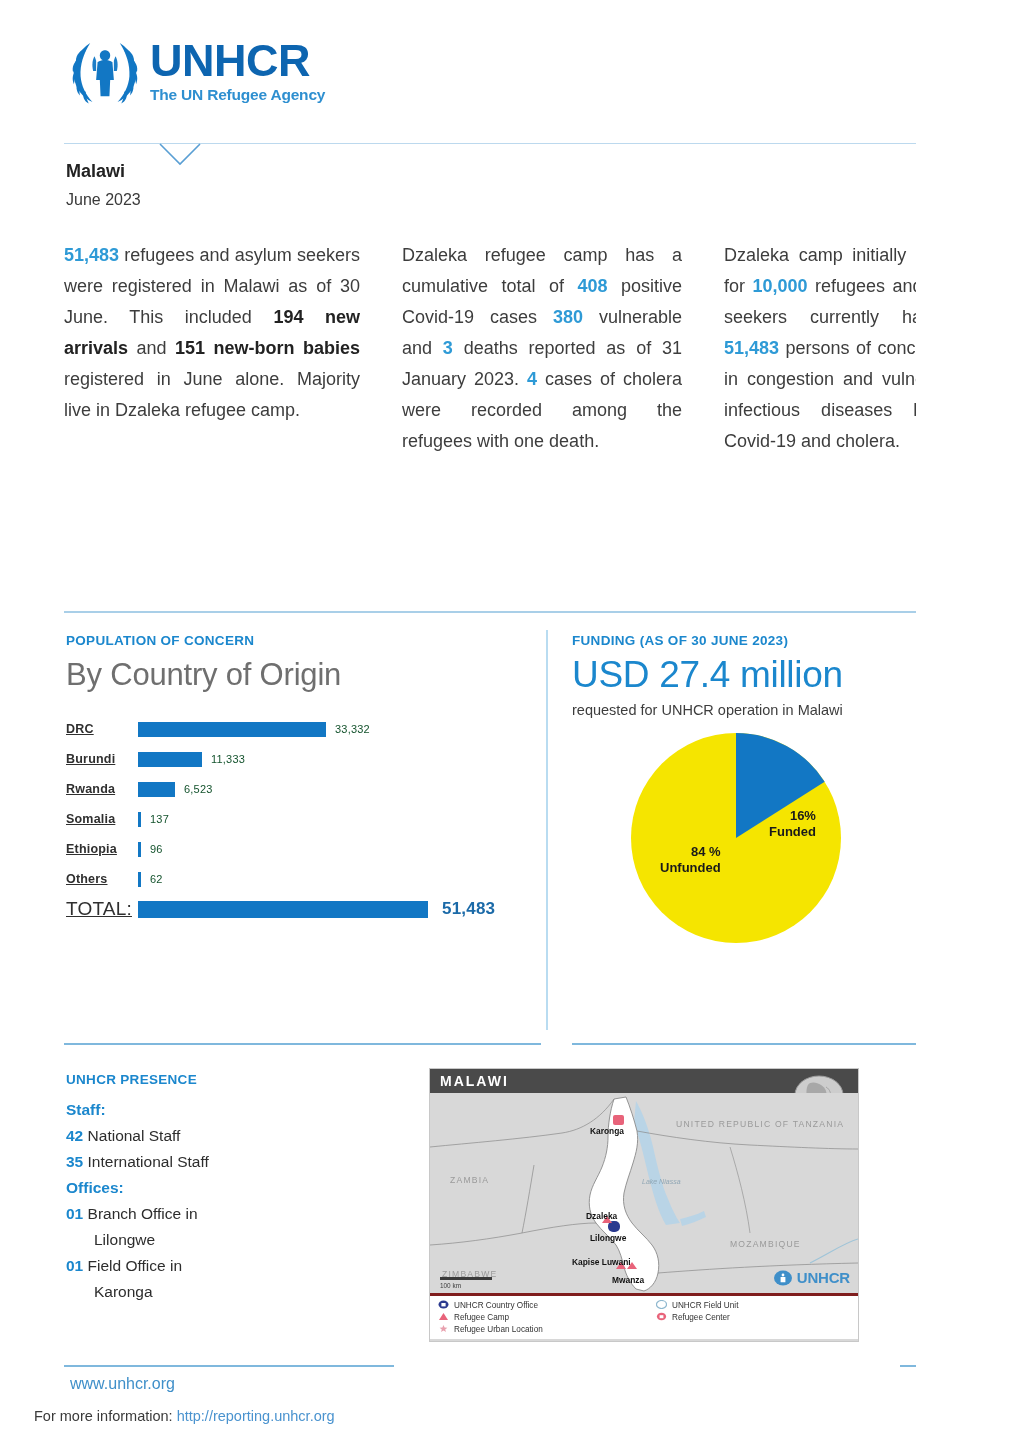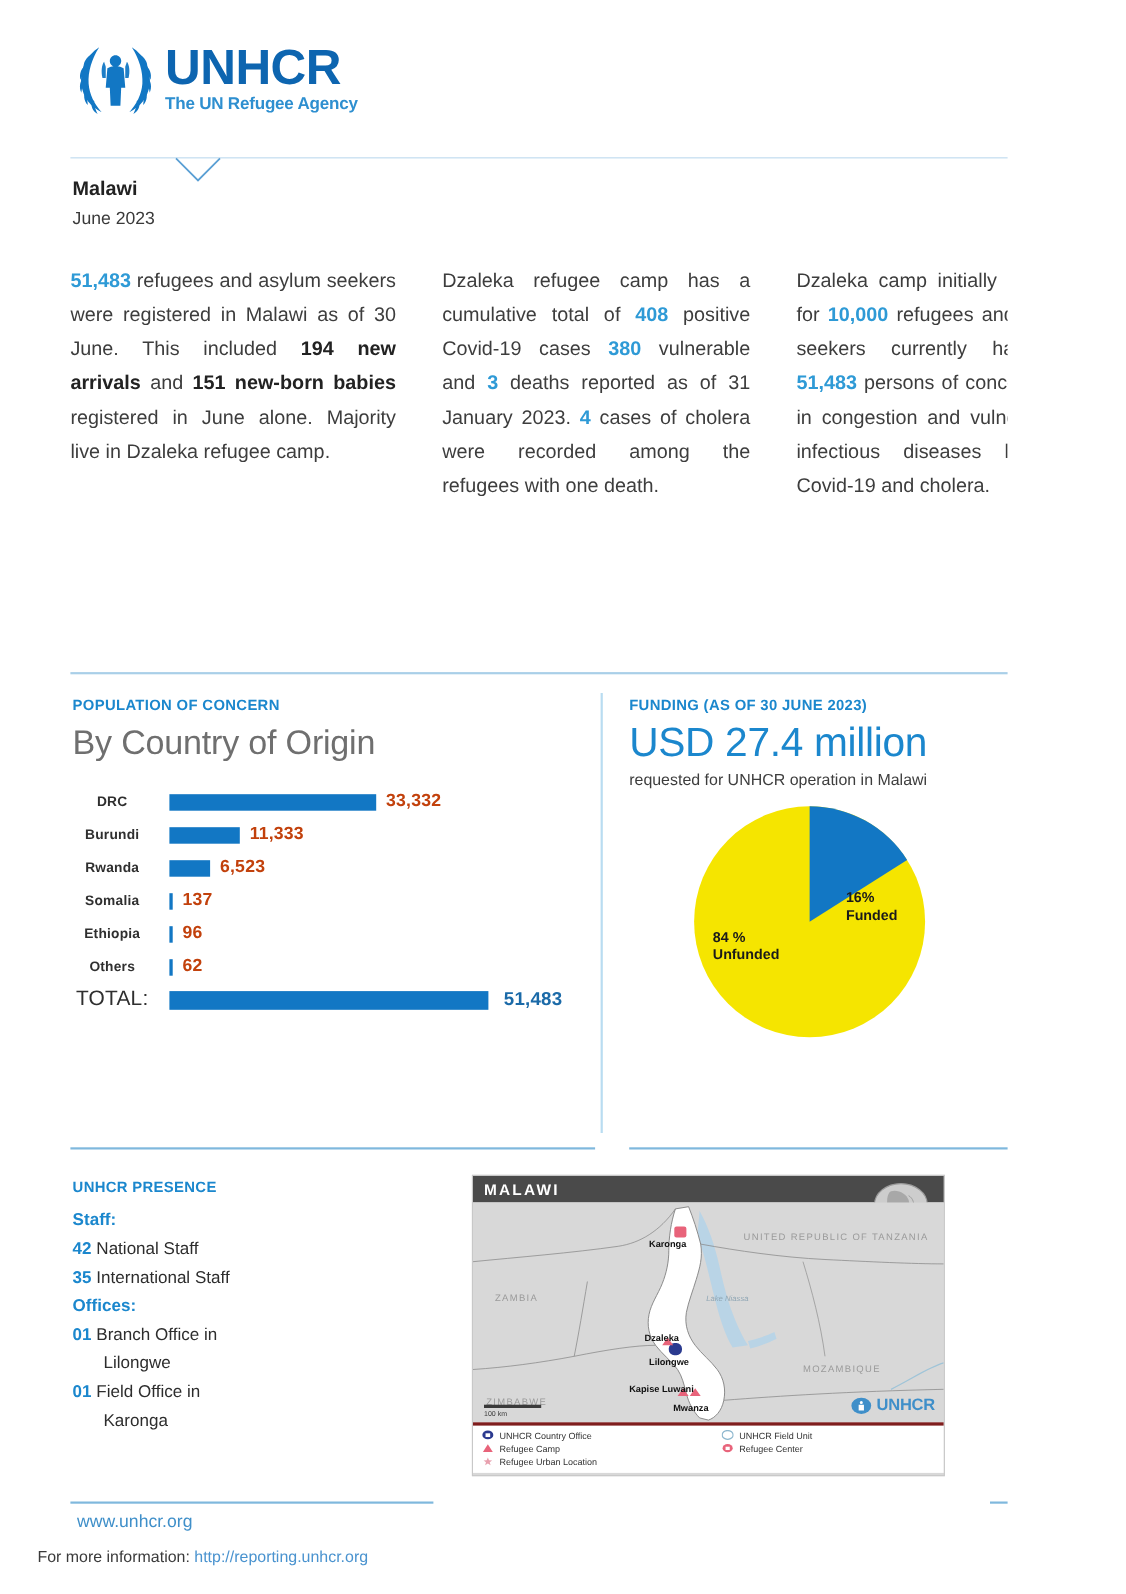--- a/index.html
+++ b/index.html
@@ -137,37 +137,38 @@
     letter-spacing: -0.2px;
   }
   .bars { margin-top: 21px; }
   .bar-row {
     display: flex;
     align-items: center;
     height: 30px;
   }
   .bar-label {
     width: 72px;
-    text-align: center;
+    text-align: left;
     font-size: 12.5px;
     font-weight: bold;
     color: #2f2f2f;
-    padding-right: 16px;
+    padding-right: 0;
     letter-spacing: 0.2px;
+    text-decoration: underline;
   }
   .bar-track { flex: 1; display: flex; align-items: center; }
   .bar-fill {
     height: 15px;
     background: #1277c4;
     min-width: 3px;
   }
   .bar-value {
-    font-size: 16px;
-    font-weight: bold;
-    color: #c2410c;
+    font-size: 11px;
+    font-weight: normal;
+    color: #14532d;
     margin-left: 9px;
     letter-spacing: 0.2px;
   }
   .bar-row.total .bar-label { font-weight: normal; color: #2f2f2f; font-size: 19px;}
   .bar-row.total .bar-fill { height: 17px; }
   .bar-row.total .bar-value {
     font-size: 17px;
     color: #1b6aa8;
     font-weight: bold;
     margin-left: 14px;
@@ -190,25 +191,25 @@
     position: relative;
     margin-top: 14px;
     margin-left: 58px;
     width: 212px; height: 212px;
   }
   .pie-lbl {
     position: absolute;
     font-size: 13px;
     font-weight: bold;
     color: #1a1a1a;
-    text-align: left;
+    text-align: right;
     line-height: 1.25;
   }
   .pie-lbl.funded { left: 139px; top: 76px; }
-  .pie-lbl.unfunded { left: 18px; top: 112px; }
+  .pie-lbl.unfunded { left: 30px; top: 112px; }
 
   
   .btm-rule-l {
     position: absolute;
     left: 64px; top: 1043px;
     width: 477px; height: 2px;
     background: #7fb8dd;
   }
   .btm-rule-r {
     position: absolute;

